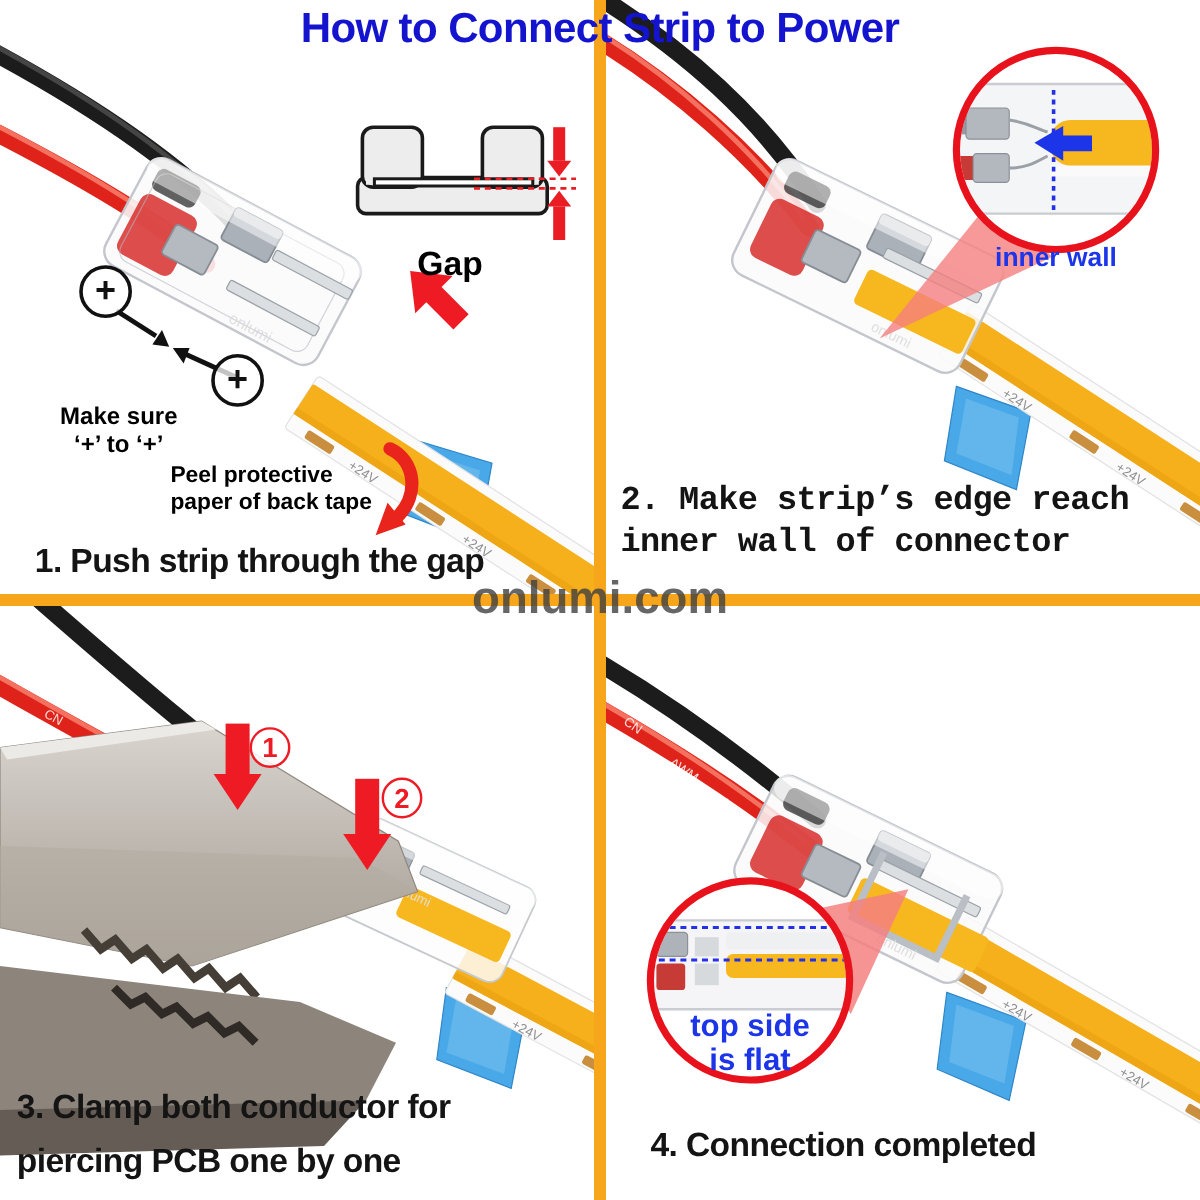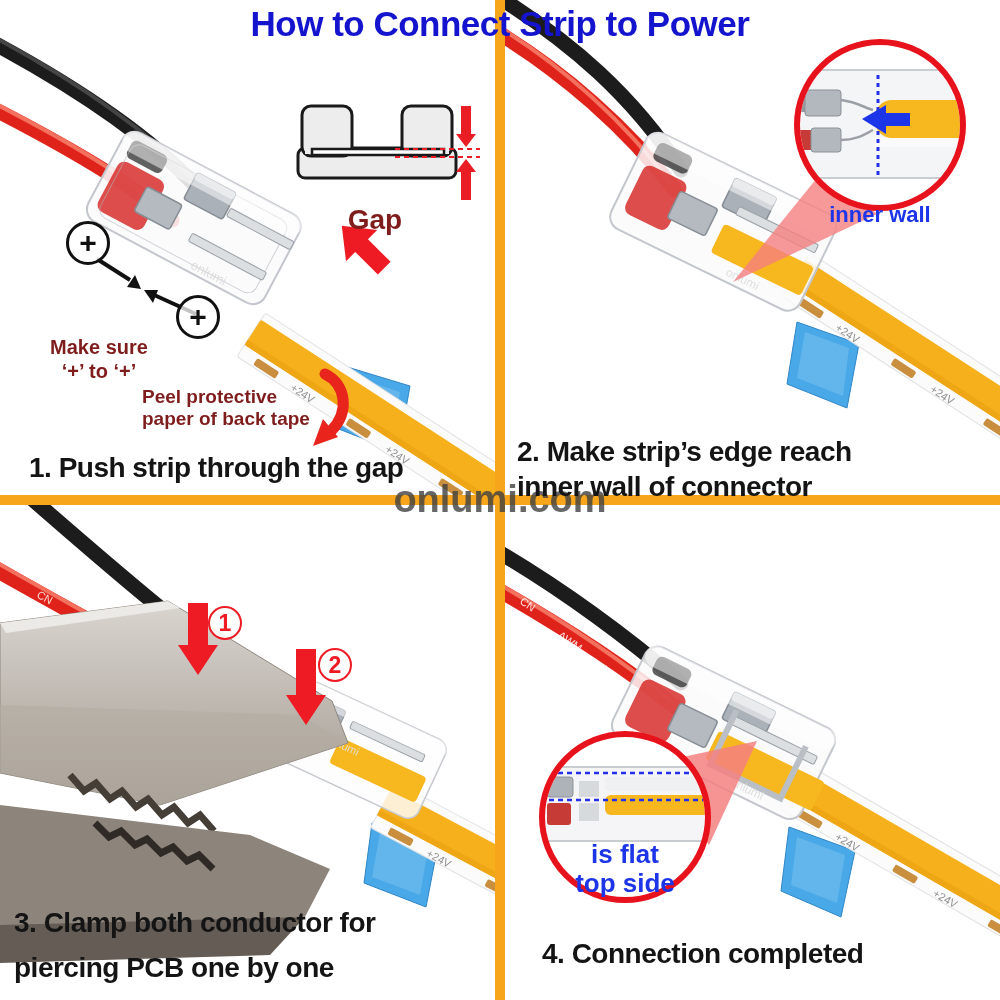--- a/index.html
+++ b/index.html
@@ -6,27 +6,27 @@
   #canvas{position:relative;width:1000px;height:1000px;background:#fff;overflow:hidden;
           font-family:"Liberation Sans","DejaVu Sans",sans-serif;}
   .abs{position:absolute;}
   svg.panel{position:absolute;z-index:1;}
   .divider{position:absolute;background:#F7A61B;z-index:0;}
   #divV{left:495px;top:0;width:10px;height:1000px;}
   #divH{left:0;top:495px;width:1000px;height:10px;}
   #title{left:0;top:4px;width:1000px;text-align:center;z-index:7;
          font-size:35px;font-weight:700;letter-spacing:-0.5px;color:#1414CF;}
   .caption{color:#141414;font-weight:700;font-size:28px;letter-spacing:-0.5px;z-index:6;}
-  .red-note{color:#7f1d1d;font-weight:700;z-index:5;}
+  .red-note{color:#000000;font-weight:700;z-index:5;}
   .blue-note{color:#1D35E8;font-weight:700;z-index:5;text-align:center;}
   #gapLabel{left:330px;top:204px;width:90px;text-align:center;font-size:28px;}
   #makeSure{left:36px;top:288px;width:126px;text-align:center;font-size:20px;line-height:24px;margin-top:47px;}
   #peelNote{left:142px;top:386px;font-size:19px;line-height:22px;}
   #cap1{left:14px;top:452px;margin-left:15px;}
-  #cap2{left:517px;top:434px;line-height:35px;}
+  #cap2{left:517px;top:400px;line-height:35px;font-family:Liberation Mono, monospace;}
   #cap3{left:14px;top:900px;line-height:45px;}
   #cap4{left:519px;top:938px;margin-left:23px;}
   #innerWall{left:800px;top:172px;width:160px;font-size:22px;margin-top:30px;}
   #topSide{left:545px;top:840px;width:160px;font-size:26px;line-height:29px;}
   #watermark{left:0;top:478px;width:1000px;text-align:center;z-index:4;
              font-size:38px;font-weight:700;color:#404040;opacity:.8;}
   .plus-badge{width:44px;height:44px;border:3.5px solid #111;border-radius:50%;
               display:flex;align-items:center;justify-content:center;box-sizing:border-box;
               font-size:30px;font-weight:700;color:#111;background:rgba(255,255,255,.75);z-index:5;}
   #plus1{left:66px;top:221px;} #plus2{left:176px;top:295px;}
@@ -317,21 +317,21 @@
   <div id="step2" class="abs step-badge">
     <span>2</span>
   </div>
 
   <div id="cap3" class="abs caption">
     <div>3. Clamp both conductor for</div>
     <div>piercing PCB one by one</div>
   </div>
 
   <div id="topSide" class="abs blue-note">
+    <div>top side</div>
     <div>is flat</div>
-    <div>top side</div>
   </div>
 
   <div id="cap4" class="abs caption">4. Connection completed</div>
 
   <div id="watermark" class="abs">onlumi.com</div>
 
 </div>
 
 </body></html>

